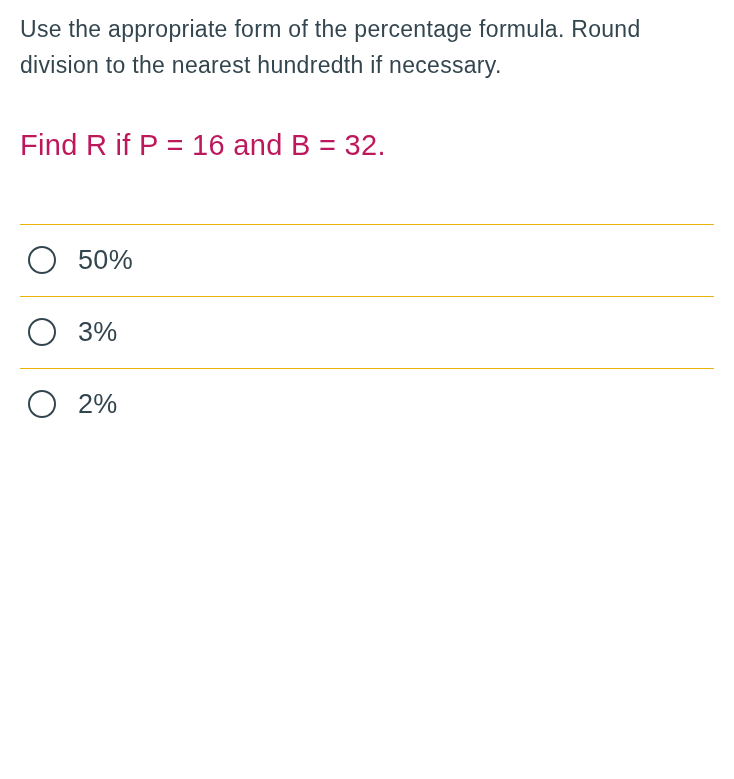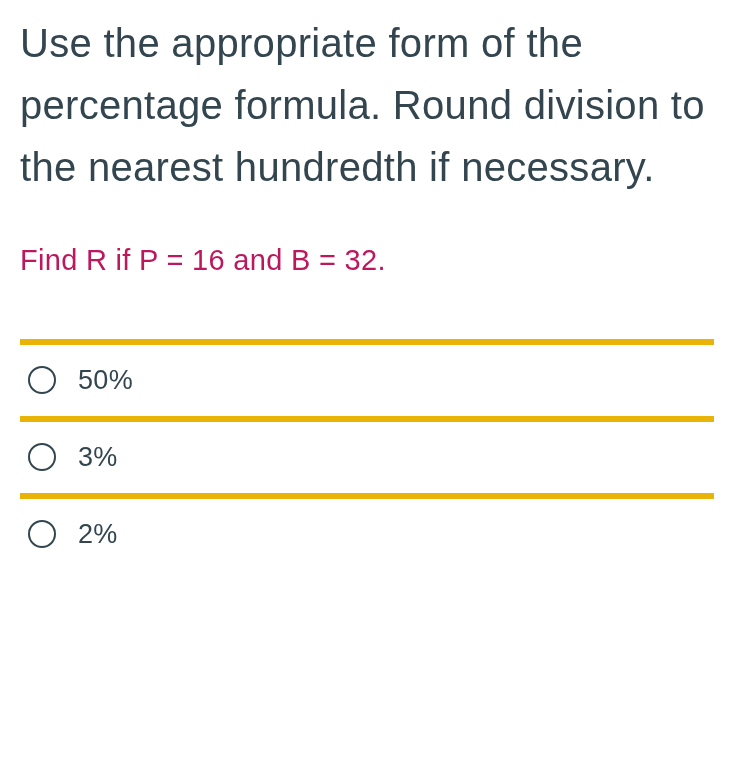--- a/index.html
+++ b/index.html
@@ -8,21 +8,21 @@
       box-sizing: border-box;
     }
     body {
       font-family: -apple-system, BlinkMacSystemFont, 'Segoe UI', sans-serif;
       background: #ffffff;
       width: 734px;
       padding: 12px 20px;
       color: #33464f;
     }
     .question-instruction {
-      font-size: 40px;
+      font-size: 23px;
       line-height: 1.55;
       color: #33464f;
       font-weight: 400;
       letter-spacing: 0.3px;
       margin-bottom: 42px;
     }
     .question-prompt {
       font-size: 29px;
       line-height: 1.4;
       color: #be185d;
@@ -30,21 +30,21 @@
       letter-spacing: 0.3px;
       margin-bottom: 58px;
     }
     .options-list {
       width: 100%;
     }
     .option-row {
       display: flex;
       align-items: center;
       padding: 20px 8px;
-      border-top: 6px solid #eab308;
+      border-top: 1px solid #eab308;
       cursor: pointer;
     }
     .option-row:last-child {
       padding-bottom: 10px;
     }
     .radio-circle {
       width: 28px;
       height: 28px;
       border: 2.5px solid #33464f;
       border-radius: 50%;

